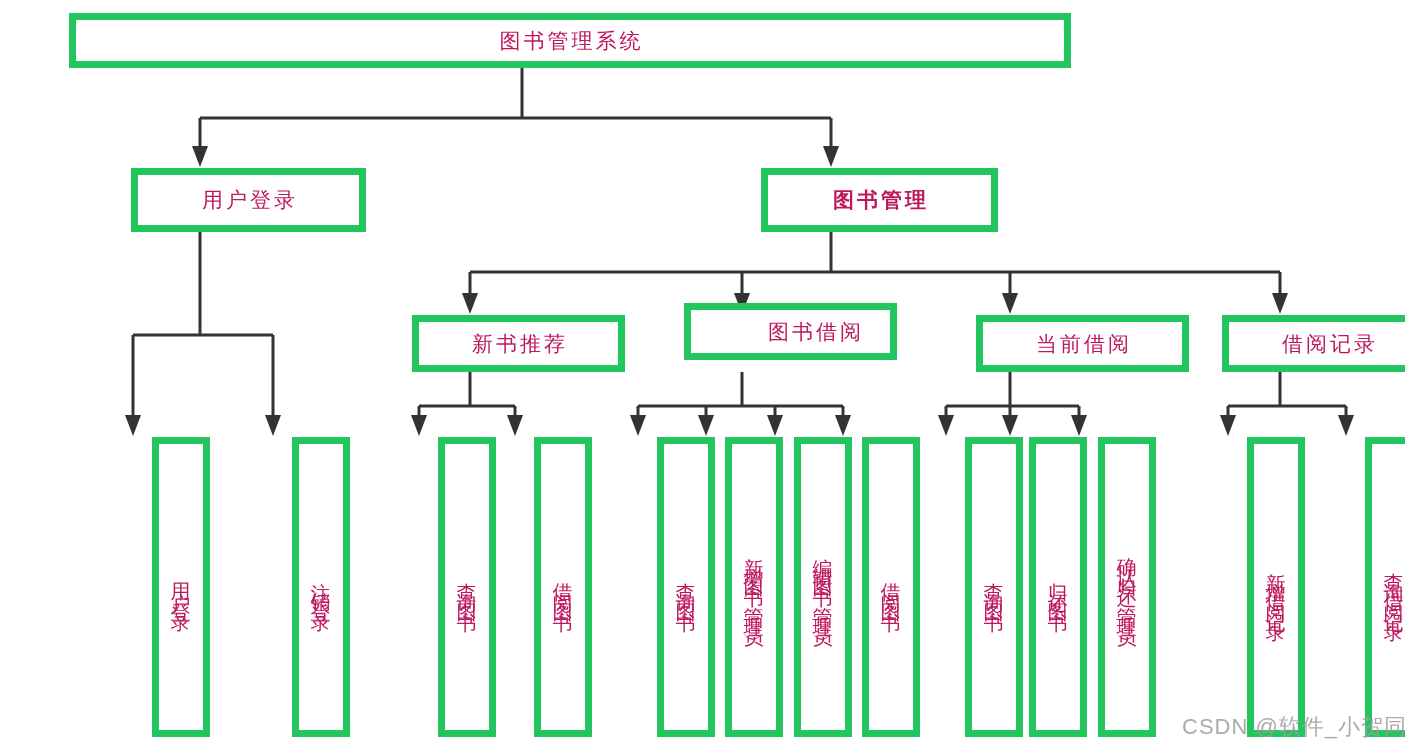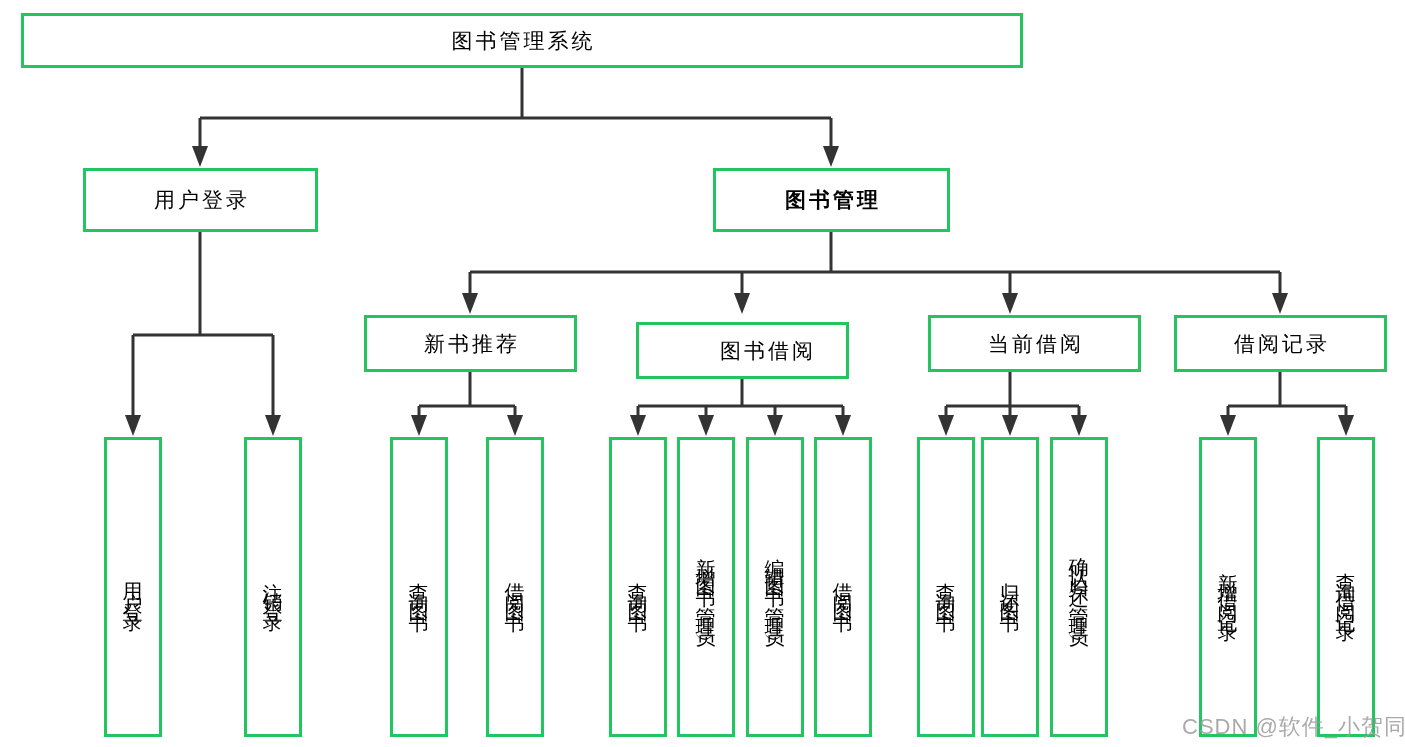--- a/index.html
+++ b/index.html
@@ -16,26 +16,27 @@
   svg.connectors {
     position: absolute;
     left: 0; top: 0;
     z-index: 1;
   }
 
   .box {
     position: absolute;
     box-sizing: border-box;
     background: #ffffff;
-    border: 3px solid #22c55e;
+    border: 7px solid #22c55e;
     display: flex;
     align-items: center;
     justify-content: center;
-    color: #000000;
+    color: #be185d;
     z-index: 2;
+    margin-left: 48px;
   }
 
   .box .h-label {
     font-size: 21px;
     letter-spacing: 3px;
     white-space: nowrap;
     text-indent: 3px; 
   }
 
   .box.leaf .v-label {
@@ -139,21 +140,21 @@
   <div class="box" style="left:83px; top:168px; width:235px; height:64px;">
     <span class="h-label">用户登录</span>
   </div>
   <div class="box" style="left:713px; top:168px; width:237px; height:64px;font-weight:bold;">
     <span class="h-label">图书管理</span>
   </div>
 
   <div class="box" style="left:364px; top:315px; width:213px; height:57px;">
     <span class="h-label">新书推荐</span>
   </div>
-  <div class="box" style="left:636px; top:322px; width:213px; height:57px;padding-left:48px;">
+  <div class="box" style="left:636px; top:303px; width:213px; height:57px;padding-left:48px;">
     <span class="h-label">图书借阅</span>
   </div>
   <div class="box" style="left:928px; top:315px; width:213px; height:57px;">
     <span class="h-label">当前借阅</span>
   </div>
   <div class="box" style="left:1174px; top:315px; width:213px; height:57px;font-family:Liberation Serif, serif;">
     <span class="h-label">借阅记录</span>
   </div>
 
   <div class="box leaf" style="left:104px; top:437px; width:58px; height:300px;">

